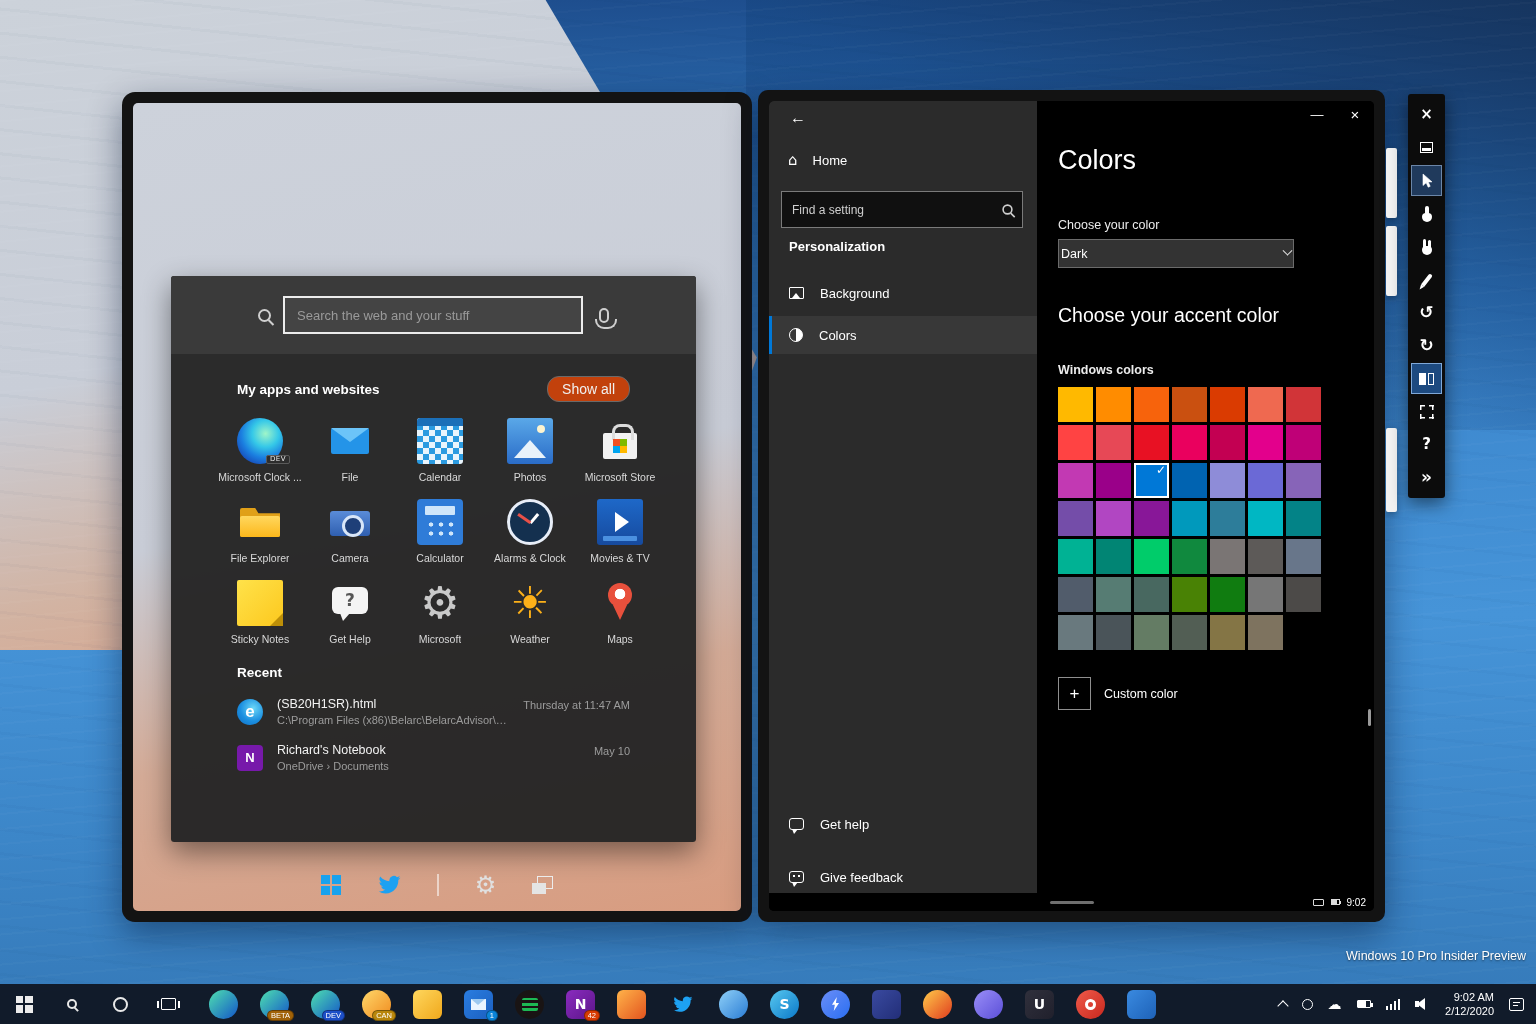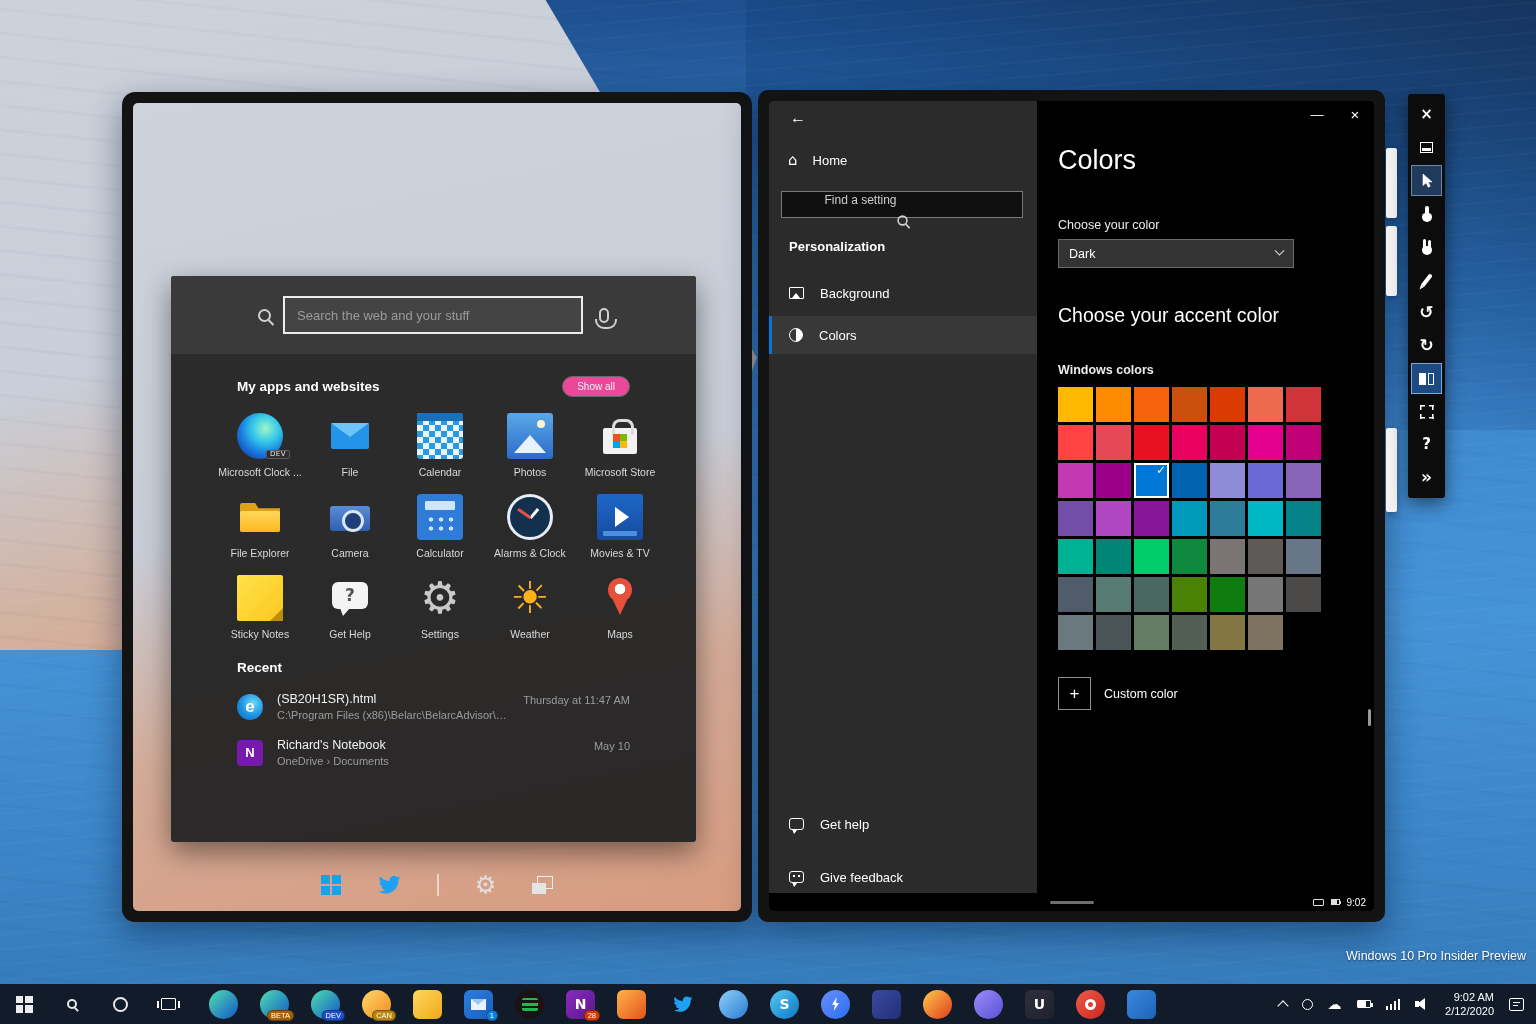--- a/index.html
+++ b/index.html
@@ -41,21 +41,21 @@
     bottom:-6px;right:-3px;}
   .sp-input{width:300px;height:38px;border:2px solid #ececec;background:rgba(255,255,255,.05);color:#c8c8c8;
     font-size:13px;padding:0 12px;font-family:inherit;outline:none;}
   .sp-input::placeholder{color:#9a9a9a;}
   .mic{width:10px;height:15px;border:2px solid #cfcfcf;border-radius:6px;position:relative;flex:none;margin-left:4px;}
   .mic::after{content:"";position:absolute;left:-6px;top:9px;width:18px;height:8px;border:2px solid #cfcfcf;
     border-top:none;border-radius:0 0 9px 9px;}
   .sp-apps{padding:22px 44px 0;}
   .sp-head{display:flex;align-items:center;justify-content:space-between;padding:0 22px;}
   .sp-title{font-size:13.5px;color:#fff;font-weight:700;}
-  .show-all{font-size:10px;color:#f0f0f0;background:#ec4899;border:1px solid #6a6a6a;border-radius:12px;
+  .show-all{font-size:14px;color:#f0f0f0;background:#c2410c;border:1px solid #6a6a6a;border-radius:12px;
     padding:4px 14px;font-family:inherit;}
   .app-grid{margin-top:16px;display:grid;grid-template-columns:repeat(5,1fr);row-gap:16px;justify-items:center;}
   .app-tile{width:90px;display:flex;flex-direction:column;align-items:center;}
   .tile-icon{width:46px;height:46px;position:relative;margin-bottom:7px;display:flex;align-items:center;
     justify-content:center;line-height:1;font-family:"DejaVu Sans",sans-serif;}
   .tile-label{font-size:10.5px;color:#d8d8d8;max-width:88px;white-space:nowrap;overflow:hidden;text-overflow:ellipsis;}
   .tile-badge{position:absolute;right:-7px;bottom:0;background:#2d2d2d;border:1px solid #5a5a5a;color:#e8e8e8;
     font-size:7px;padding:0 3px;border-radius:2px;letter-spacing:.5px;z-index:2;}
 
   
@@ -136,22 +136,22 @@
 
   
   .sw-nav{position:absolute;left:0;top:0;width:268px;bottom:18px;background:#2b2b2b;}
   .sw-content{position:absolute;left:268px;right:0;top:0;bottom:18px;background:#000;}
   .sw-back{position:absolute;left:17px;top:6px;color:#fff;font-size:16px;width:24px;height:22px;
     display:flex;align-items:center;justify-content:center;}
   .sw-controls{position:absolute;right:0;top:0;display:flex;z-index:5;}
   .sw-ctl{width:38px;height:26px;display:flex;align-items:center;justify-content:center;color:#fff;font-size:13px;}
   .nav-home{position:absolute;left:19px;top:52px;display:flex;align-items:center;gap:15px;color:#fff;font-size:13px;}
   .nic-home{font-size:15px;color:#fff;font-family:"DejaVu Sans",sans-serif;line-height:1;}
-  .nav-search{position:absolute;left:12px;right:14px;top:90px;height:27px;background:#101010;
-    border:1px solid #7a7a7a;display:flex;align-items:center;padding:0 8px;gap:6px;flex-direction:column;}
+  .nav-search{position:absolute;left:12px;right:14px;top:90px;height:37px;background:#101010;
+    border:1px solid #7a7a7a;display:flex;align-items:center;padding:0 8px;gap:6px;}
   .nav-search input{flex:1;background:transparent;border:none;outline:none;color:#cfcfcf;font-size:12px;font-family:inherit;min-width:0;}
   .nav-search input::placeholder{color:#cfcfcf;}
   .nav-section{position:absolute;left:20px;top:138px;font-size:13px;font-weight:700;color:#fff;}
   .nav-item{position:absolute;left:0;right:0;height:38px;display:flex;align-items:center;gap:16px;
     padding-left:20px;color:#fff;font-size:13px;}
   .nav-item.sel{background:#383838;}
   .nav-item.sel::before{content:"";position:absolute;left:0;top:0;bottom:0;width:3px;background:#0078d7;}
   .nic-bg{width:15px;height:12px;border:1.3px solid #fff;border-radius:1px;position:relative;flex:none;}
   .nic-bg::after{content:"";position:absolute;left:2px;bottom:0;border-left:4px solid transparent;
     border-right:4px solid transparent;border-bottom:5px solid #fff;}
@@ -159,21 +159,21 @@
     background:linear-gradient(90deg,transparent 50%,#fff 50%);}
   .nic-bubble{width:15px;height:12px;border:1.3px solid #fff;border-radius:3px;position:relative;flex:none;}
   .nic-bubble::after{content:"";position:absolute;left:2px;bottom:-5px;border-left:2px solid transparent;
     border-right:4px solid transparent;border-top:5px solid #fff;}
   .nic-smile::before{content:"";position:absolute;left:3px;top:3px;width:2px;height:2px;background:#fff;
     box-shadow:5px 0 0 #fff;}
 
   .c-title{position:absolute;left:21px;top:44px;font-size:27px;color:#fff;font-weight:400;}
   .c-label{position:absolute;color:#ececec;font-size:12.5px;}
   .c-dropdown{position:absolute;left:21px;top:138px;width:236px;height:29px;background:#333;
-    border:1px solid #6b6b6b;display:flex;align-items:center;padding:0 10px;color:#fff;font-size:12.5px;}
+    border:1px solid #6b6b6b;display:flex;align-items:center;padding:0 2px;color:#fff;font-size:12.5px;}
   .c-chevron{margin-left:auto;width:7px;height:7px;border-right:1.6px solid #e8e8e8;border-bottom:1.6px solid #e8e8e8;
     transform:rotate(45deg) translate(-2px,-2px);}
   .c-accent-title{position:absolute;left:21px;top:203px;font-size:19.5px;color:#fff;font-weight:400;}
   .palette{position:absolute;left:21px;top:286px;display:grid;grid-template-columns:repeat(7,35px);gap:3px;}
   .swatch{width:35px;height:35px;position:relative;}
   .swatch.sel{box-shadow:inset 0 0 0 2px #fff;}
   .swatch.sel::after{content:"✓";position:absolute;top:0;right:3px;color:#fff;font-size:12px;font-weight:700;
     font-family:"DejaVu Sans",sans-serif;}
   .custom-color{position:absolute;left:21px;top:576px;display:flex;align-items:center;gap:13px;}
   .cc-box{width:33px;height:33px;border:1px solid #8f8f8f;display:flex;align-items:center;justify-content:center;
@@ -349,21 +349,21 @@
               <div class="app-tile">
                 <div class="tile-icon ti-sticky"></div>
                 <div class="tile-label">Sticky Notes</div>
               </div>
               <div class="app-tile">
                 <div class="tile-icon ti-gethelp"></div>
                 <div class="tile-label">Get Help</div>
               </div>
               <div class="app-tile">
                 <div class="tile-icon ti-settings">⚙</div>
-                <div class="tile-label">Settings</div>
+                <div class="tile-label">Microsoft</div>
               </div>
               <div class="app-tile">
                 <div class="tile-icon ti-weather">☀</div>
                 <div class="tile-label">Weather</div>
               </div>
               <div class="app-tile">
                 <div class="tile-icon ti-maps"></div>
                 <div class="tile-label">Maps</div>
               </div>
             </div>
@@ -635,21 +635,21 @@
           </span>
           <span class="tb-badge" style="background: rgb(10, 132, 216);">1</span>
         </div>
         <div class="tb-app">
           <span class="tbi" style="background: linear-gradient(135deg, rgb(25, 20, 20), rgb(25, 20, 20)); border-radius: 50%;">
             <i class="sp-lines"></i>
           </span>
         </div>
         <div class="tb-app">
           <span class="tbi" style="background: linear-gradient(135deg, rgb(138, 43, 191), rgb(92, 22, 137)); border-radius: 6px;">N</span>
-          <span class="tb-badge" style="background: rgb(216, 59, 1);">28</span>
+          <span class="tb-badge" style="background: rgb(216, 59, 1);">42</span>
         </div>
         <div class="tb-app">
           <span class="tbi" style="background: linear-gradient(135deg, rgb(255, 179, 74), rgb(226, 84, 30)); border-radius: 6px;"></span>
         </div>
         <div class="tb-app">
           <span class="tbi-twitter">
             <svg width="21" height="21" viewBox="0 0 24 24">
               <path fill="#1da1f2" d="M23.4 4.8c-.8.36-1.66.6-2.56.71a4.5 4.5 0 0 0 1.97-2.48c-.87.52-1.83.9-2.85 1.1A4.48 4.48 0 0 0 12.3 7.2c0 .35.04.7.11 1.03A12.73 12.73 0 0 1 3.2 3.53a4.47 4.47 0 0 0 1.39 5.98 4.44 4.44 0 0 1-2.03-.56v.06a4.48 4.48 0 0 0 3.6 4.39c-.66.18-1.36.2-2.03.08a4.49 4.49 0 0 0 4.19 3.11A9 9 0 0 1 1.7 18.4a12.69 12.69 0 0 0 6.87 2c8.24 0 12.75-6.83 12.75-12.75l-.01-.58a9.1 9.1 0 0 0 2.09-2.27z"></path>
             </svg>
           </span>

